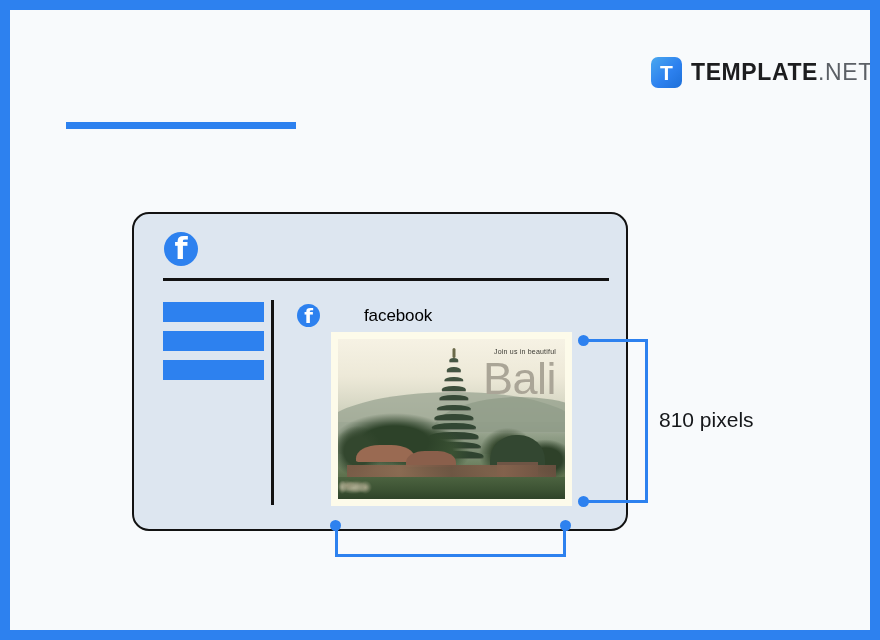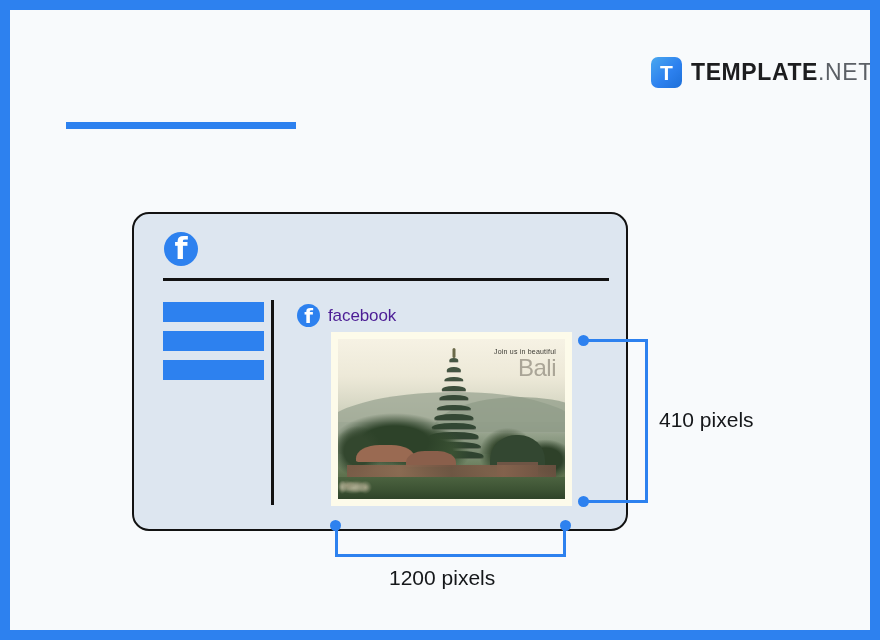--- a/index.html
+++ b/index.html
@@ -148,22 +148,23 @@
     left: 163px;
     top: 90px;
     display: flex;
     align-items: center;
     gap: 8px;
   }
   #post-header .fb-circle { width: 23px; height: 23px; }
   #post-header .fb-circle::after { font-size: 20px; }
   #post-brand-label {
     font-size: 17px;
-    color: #4c1d95;
+    color: #000000;
     letter-spacing: -0.1px;
+    margin-left: 36px;
   }
 
   
   #postcard {
     position: absolute;
     left: 197px;
     top: 118px;
     width: 241px;
     height: 174px;
     background: #fdfbea;
@@ -276,21 +277,21 @@
     font-size: 7px;
     color: #3b3a33;
     letter-spacing: 0.2px;
     white-space: nowrap;
     font-family: "Liberation Sans", sans-serif;
   }
   #postcard-headline {
     position: absolute;
     right: 9px;
     top: 17px;
-    font-size: 24px;
+    font-size: 45px;
     line-height: 1;
     color: #aaa597;
     letter-spacing: -0.5px;
     white-space: nowrap;
     font-family: "Liberation Sans", sans-serif;
   }
 
   
   .dot {
     position: absolute;
@@ -410,20 +411,19 @@
 
         <div id="postcard-kicker">Join us in beautiful</div>
         <div id="postcard-headline">Bali</div>
       </div>
     </div>
   </div>
 
   <div id="height-bracket"></div>
   <div class="dot" id="dot-h-top"></div>
   <div class="dot" id="dot-h-bot"></div>
-  <div id="height-label">410 pixels</div>
+  <div id="height-label">810 pixels</div>
 
   <div id="width-bracket"></div>
   <div class="dot" id="dot-w-left"></div>
   <div class="dot" id="dot-w-right"></div>
-  <div id="width-label">1200 pixels</div>
 
 </div>
 
 </body></html>

